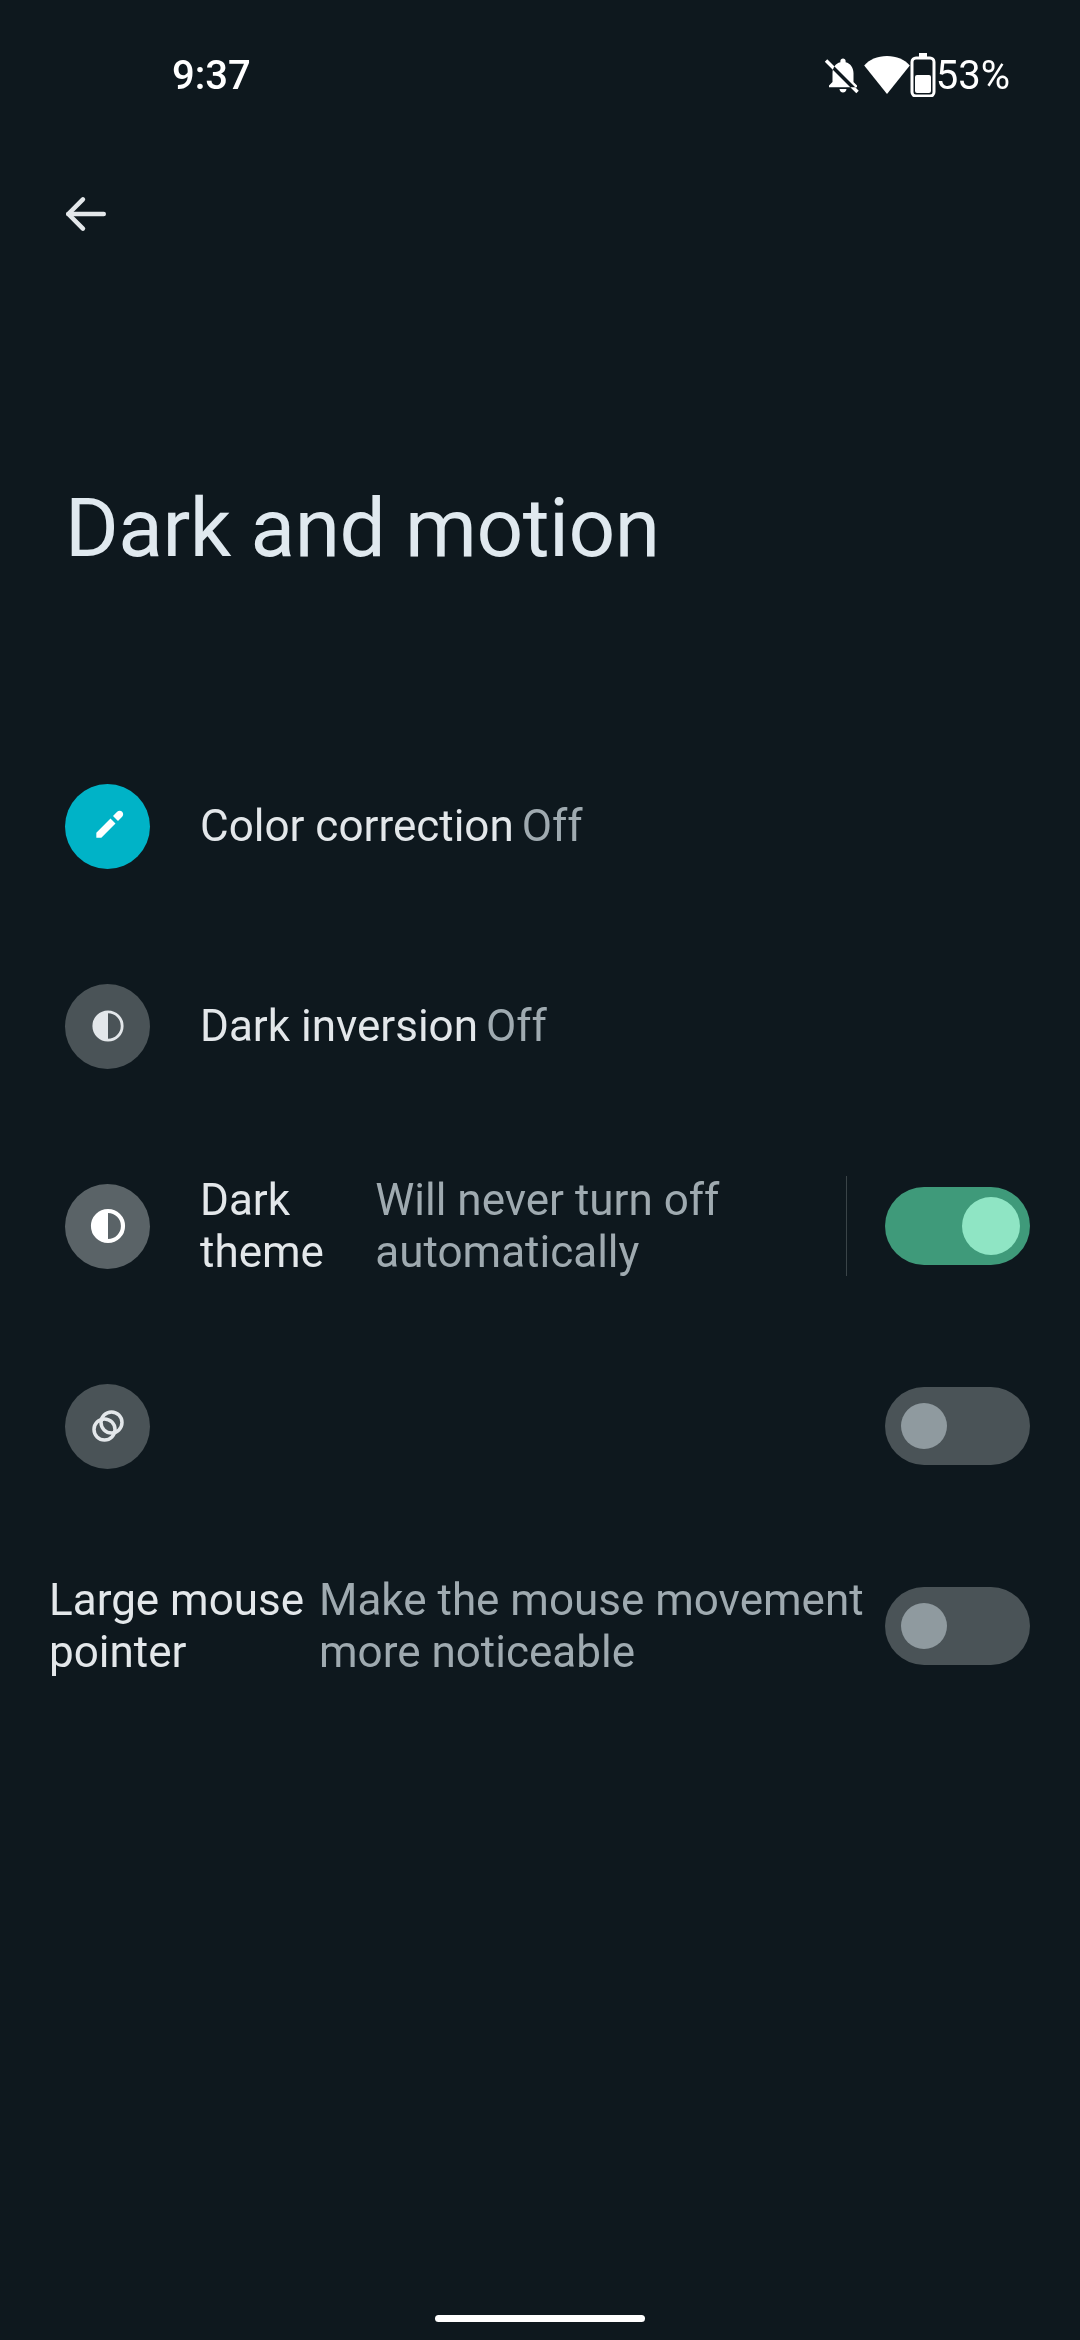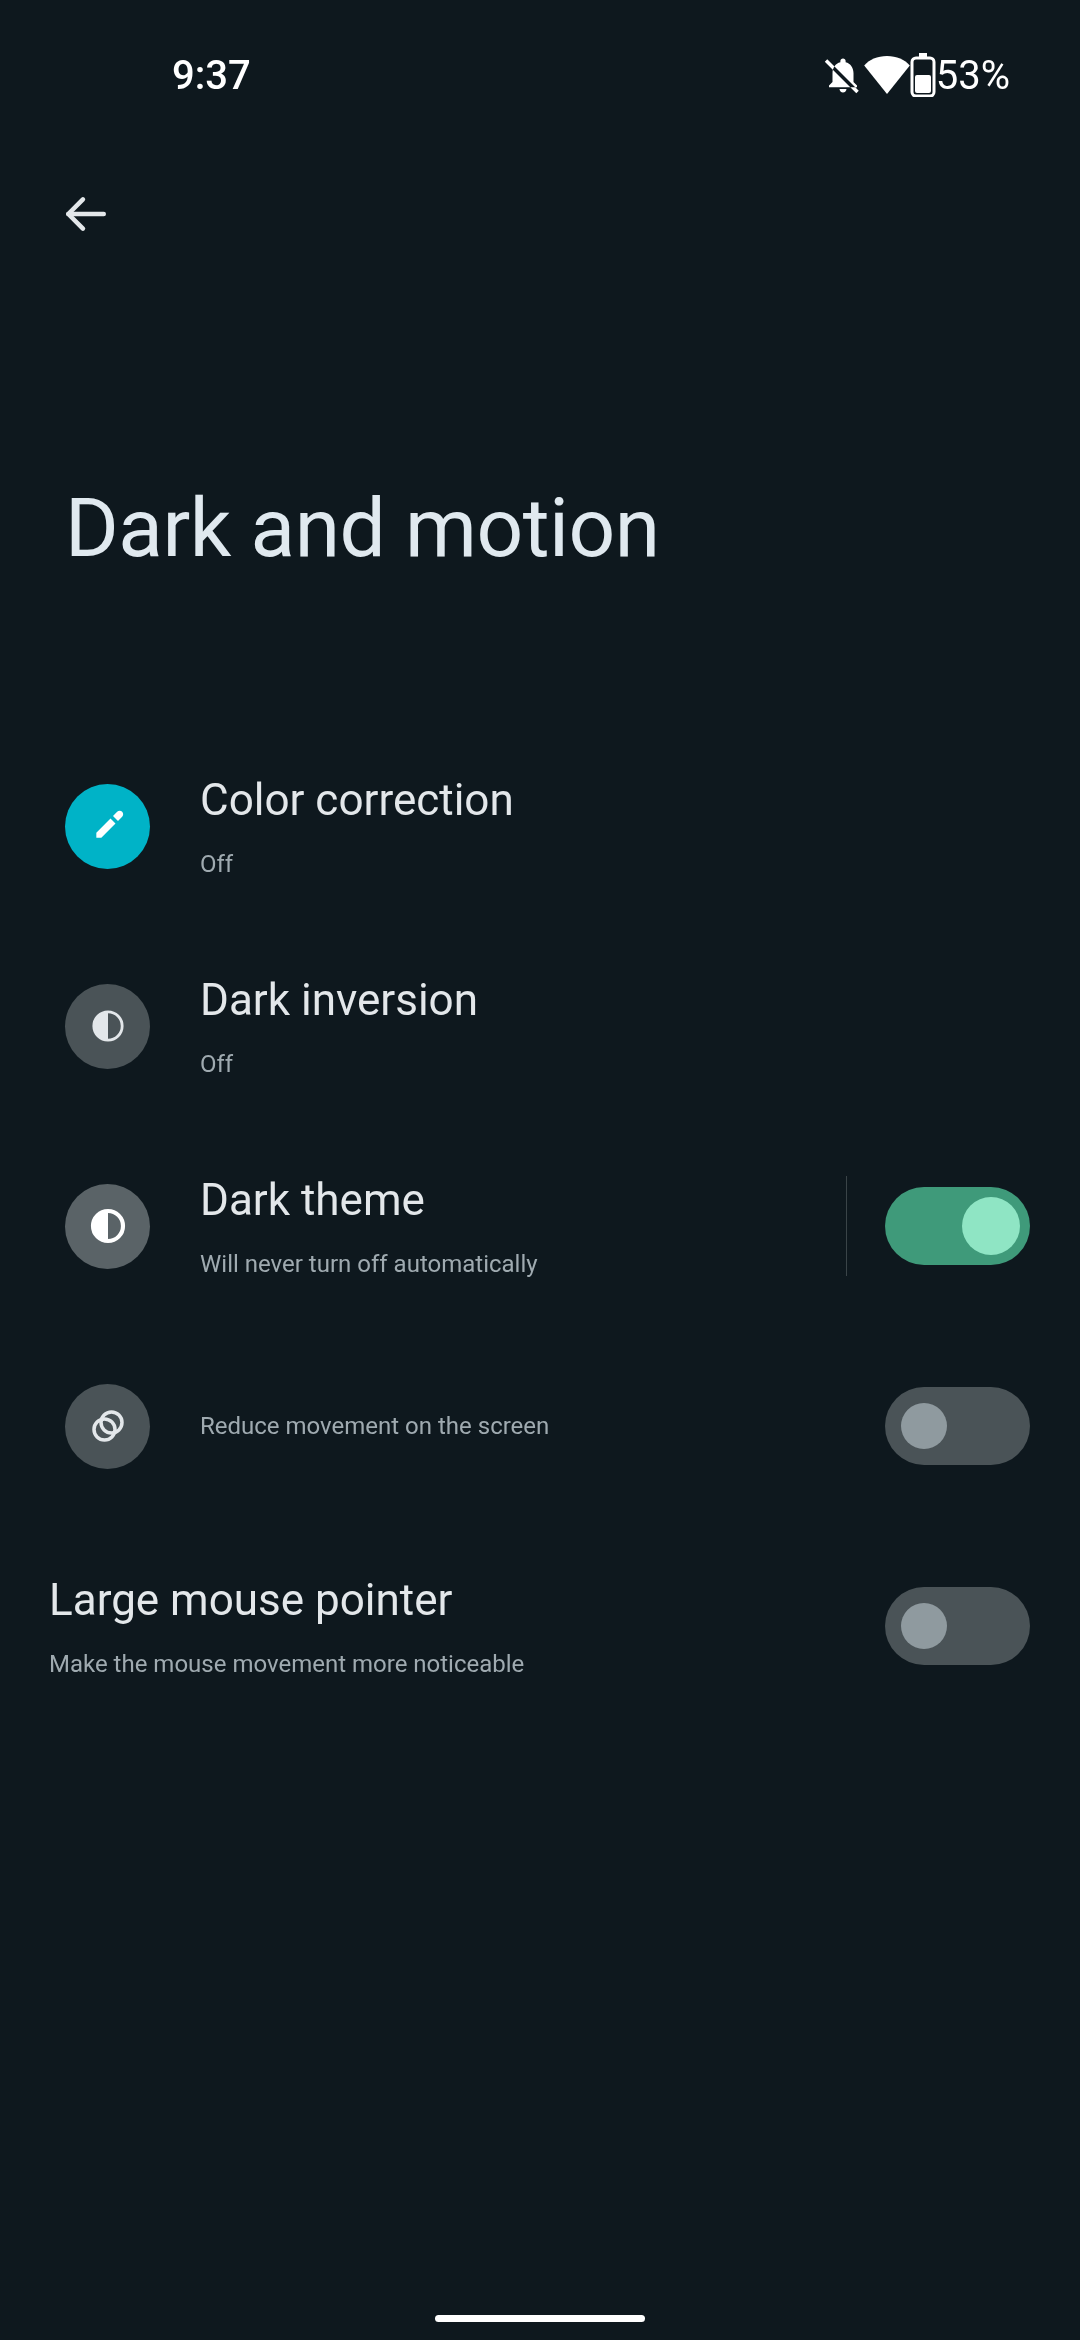--- a/index.html
+++ b/index.html
@@ -86,30 +86,30 @@
     justify-content: center;
     margin-right: 50px;
     flex-shrink: 0;
   }
   .icon-cyan { background: #00b3c7; }
   .icon-gray { background: #4a5357; }
   .icon-gray2 { background: #5a6367; }
   .text-col {
     flex: 1;
     display: flex;
-    flex-direction: column;
-    gap: 24px;
+    flex-direction: row;
+    gap: 8px;
   }
   .title-text {
     font-size: 44px;
     font-weight: 400;
     color: #e3e7ea;
   }
   .sub-text {
-    font-size: 24px;
+    font-size: 44px;
     font-weight: 400;
     color: #9faab0;
   }
   .divider-v {
     width: 1px;
     height: 100px;
     background: #3a4448;
     margin: 0 38px 0 10px;
     flex-shrink: 0;
   }
@@ -241,21 +241,20 @@
   </div>
 
   <div class="setting-row">
     <div class="icon-wrap icon-gray">
       <svg width="42" height="42" viewBox="0 0 24 24" fill="none" stroke="#e3e7ea" stroke-width="2">
         <circle cx="14" cy="10" r="6"></circle>
         <circle cx="10" cy="14" r="6"></circle>
       </svg>
     </div>
     <div class="text-col">
-      <div class="sub-text">Reduce movement on the screen</div>
     </div>
     <div class="toggle toggle-off">
       <div class="toggle-thumb"></div>
     </div>
   </div>
 
   <div class="setting-row no-icon">
     <div class="text-col">
       <div class="title-text">Large mouse pointer</div>
       <div class="sub-text">Make the mouse movement more noticeable</div>

